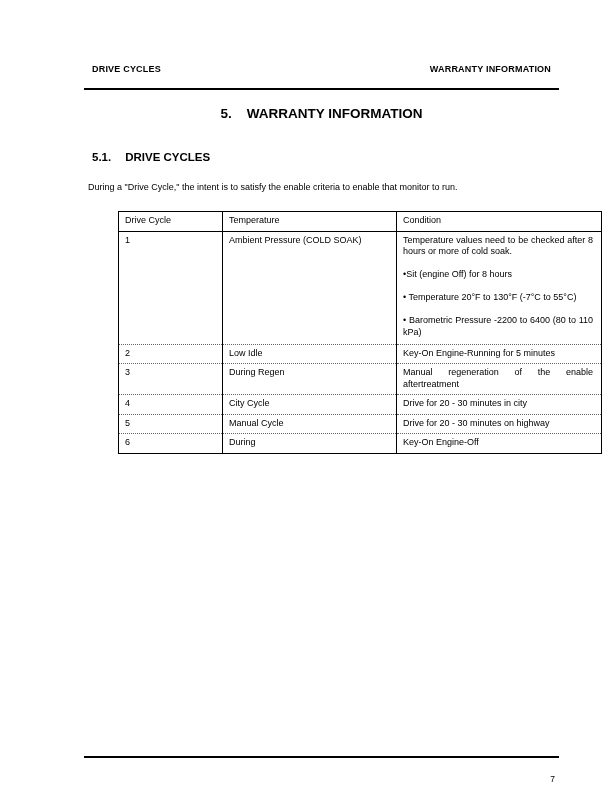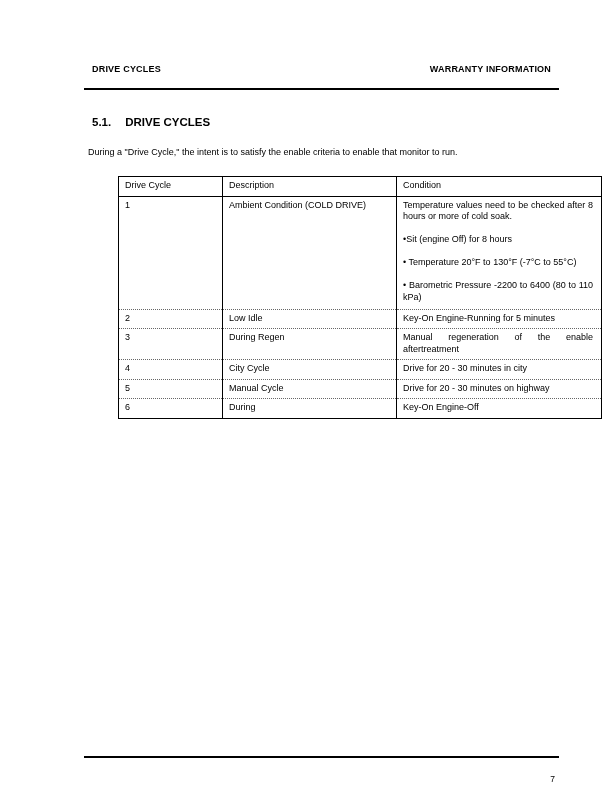--- a/index.html
+++ b/index.html
@@ -92,44 +92,47 @@
 <body>
 
 <div class="page">
   <div class="content">
 
     <div class="running-header">
       <span>DRIVE CYCLES</span>
       <span>WARRANTY INFORMATION</span>
     </div>
 
+    <div class="chapter-title">
+      <span class="num">5.</span><span>WARRANTY INFORMATION</span>
+    </div>
 
     <div class="section-heading">
       <span class="num">5.1.</span><span>DRIVE CYCLES</span>
     </div>
 
     <p class="intro">During a "Drive Cycle," the intent is to satisfy the enable criteria to enable that monitor to run.</p>
 
     <table class="drive-table">
       <colgroup>
         <col class="c1">
           <col class="c2">
           <col class="c3">
       </colgroup>
       <thead>
         <tr>
           <th>Drive Cycle</th>
-          <th>Description</th>
+          <th>Temperature</th>
           <th>Condition</th>
         </tr>
       </thead>
       <tbody>
         <tr class="tall">
           <td>1</td>
-          <td>Ambient Condition (COLD DRIVE)</td>
+          <td>Ambient Pressure (COLD SOAK)</td>
           <td class="cond">Temperature values need to be checked after 8 hours or more of cold soak.
 
 •Sit (engine Off) for 8 hours
 
 • Temperature 20°F to 130°F (-7°C to 55°C)
 
 • Barometric Pressure -2200 to 6400 (80 to 110 kPa)</td>
         </tr>
         <tr>
           <td>2</td>

